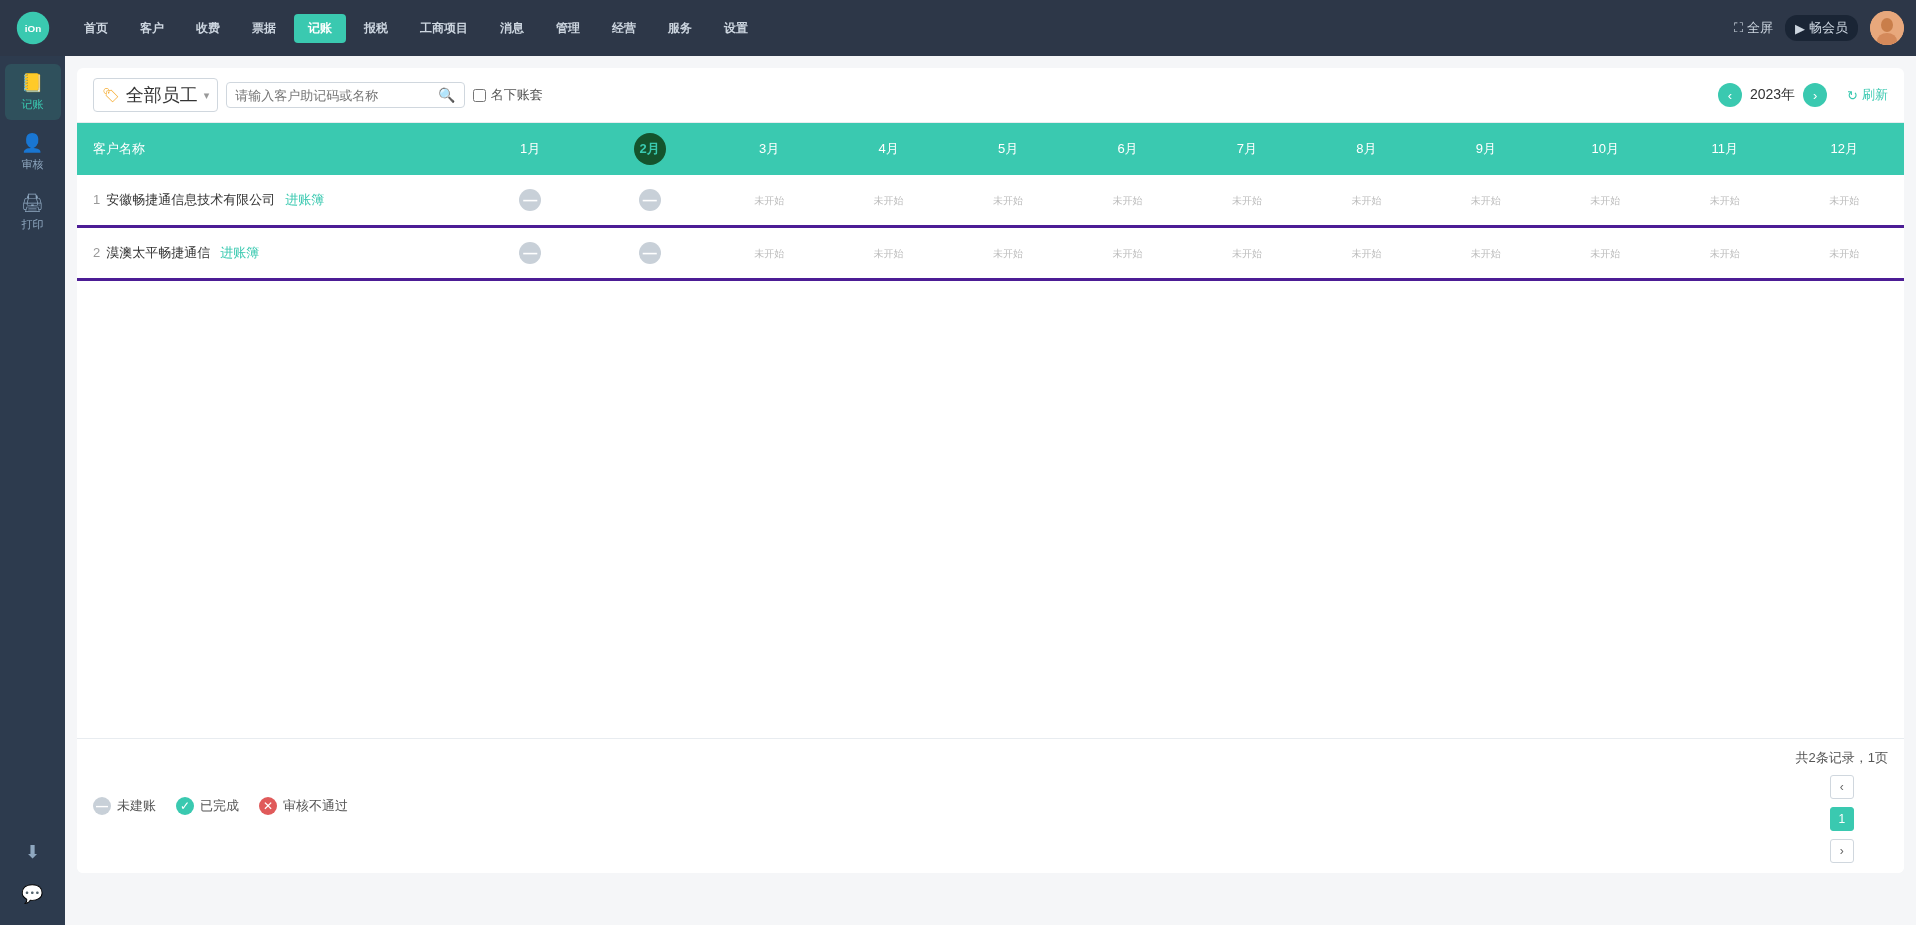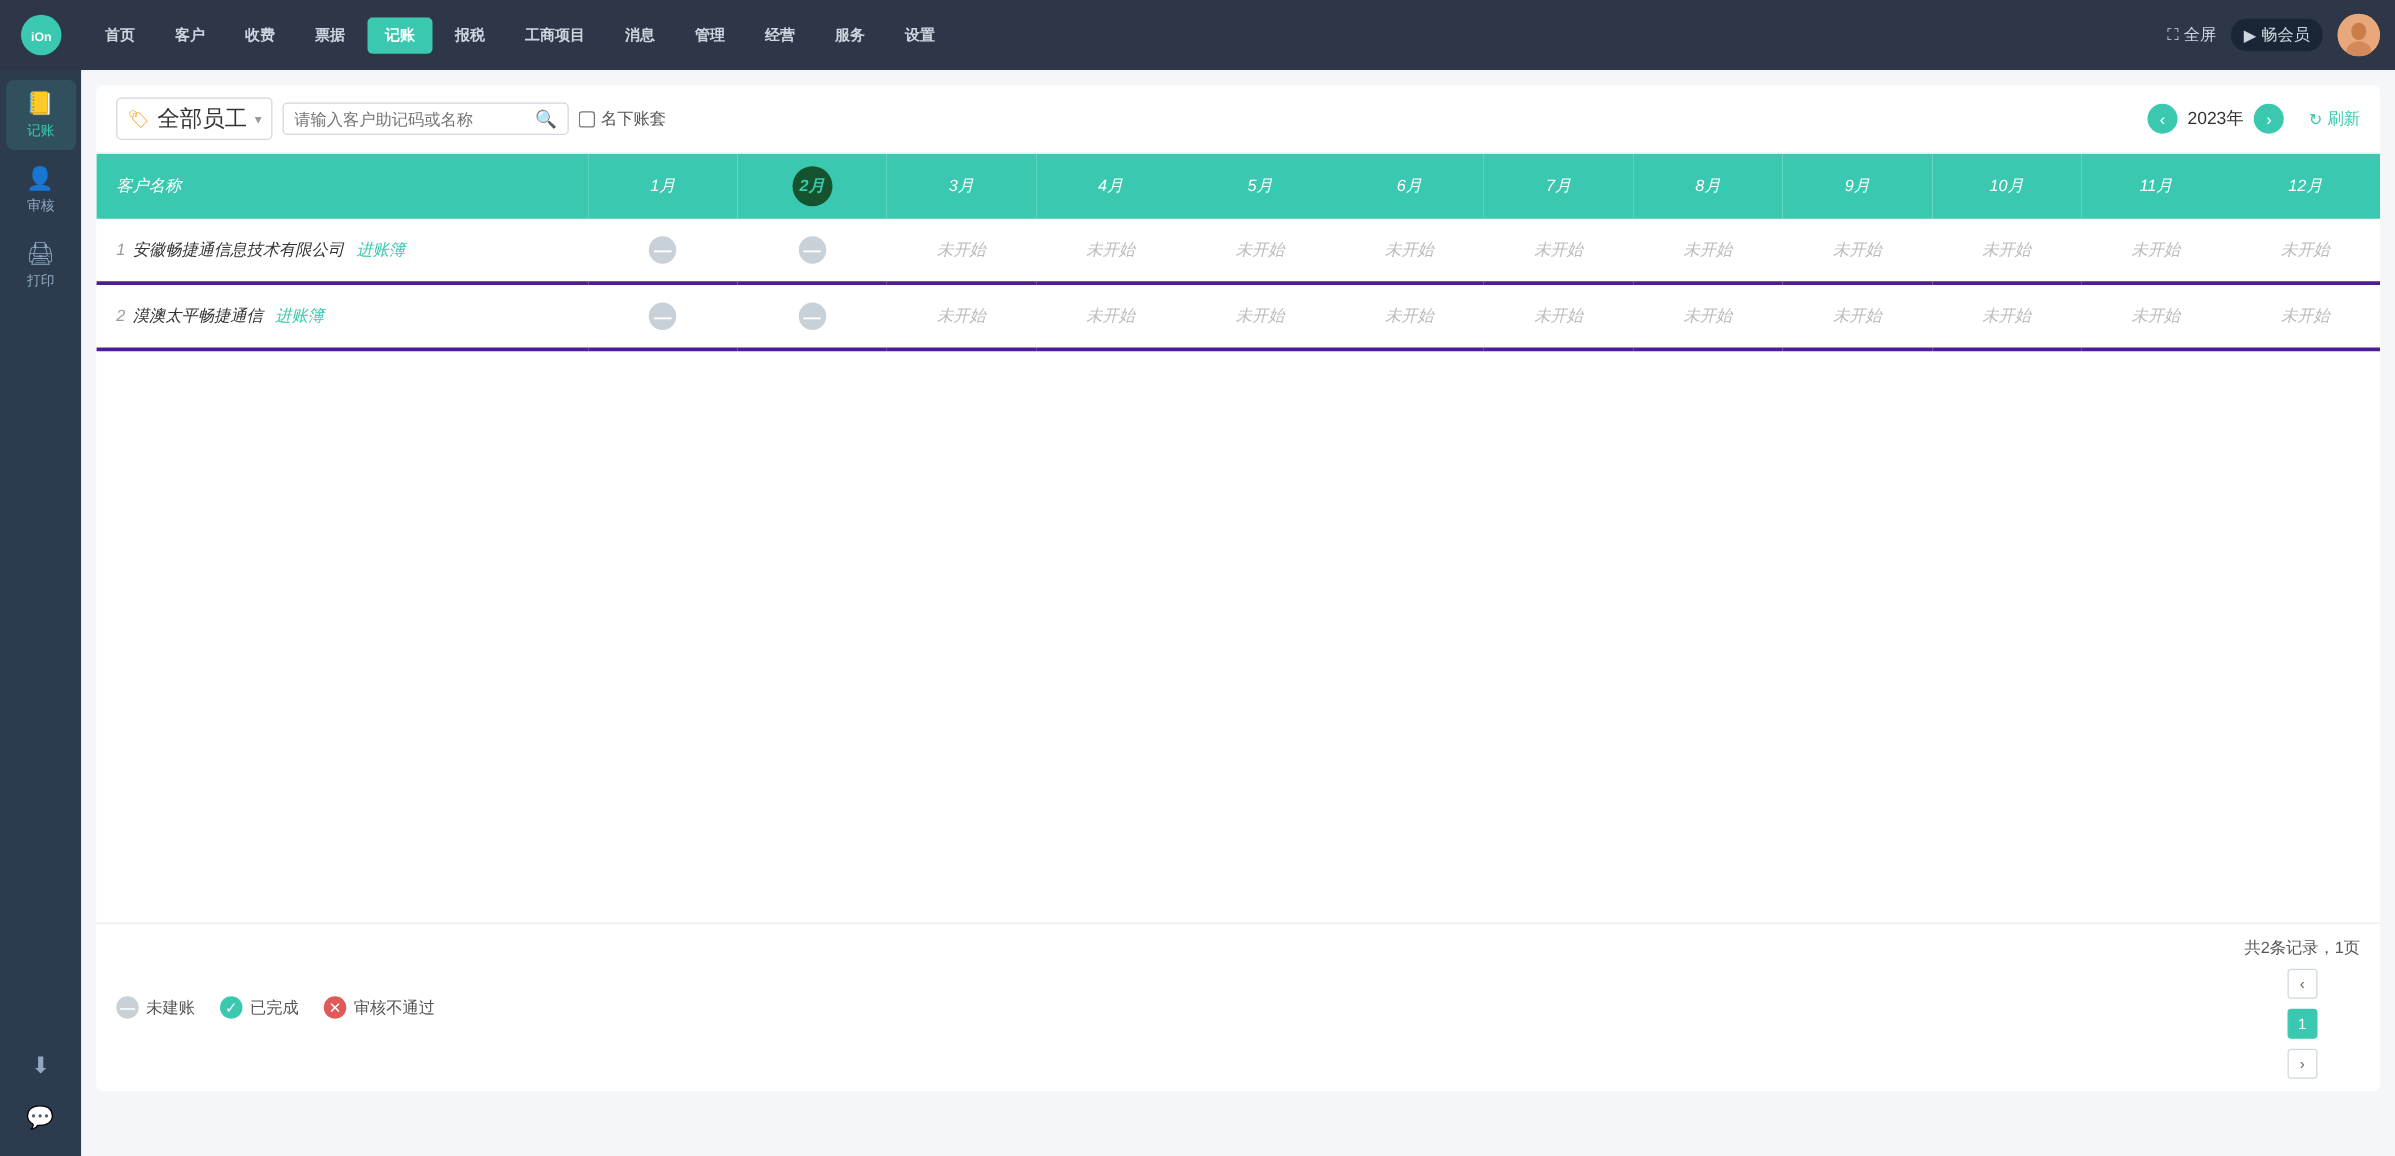--- a/index.html
+++ b/index.html
@@ -183,21 +183,21 @@
     .employee-select-arrow {
       color: #999;
       font-size: 11px;
     }
     .search-box {
       display: flex;
       align-items: center;
       border: 1px solid #d0d7de;
       border-radius: 4px;
       padding: 4px 8px;
-      gap: 13px;
+      gap: 23px;
       background: #fff;
       min-width: 200px;
     }
     .search-input {
       border: none;
       outline: none;
       font-size: 13px;
       color: #333;
       width: 180px;
     }
@@ -242,21 +242,20 @@
 
     
     .table-wrap {
       flex: 1;
       overflow: auto;
     }
     table {
       width: 100%;
       border-collapse: collapse;
       table-layout: fixed;
-      font-style: italic;
     }
     thead tr {
       background: #3ac9b0;
       color: #fff;
     }
     thead th {
       padding: 10px 8px;
       font-size: 13px;
       font-weight: 500;
       text-align: center;
@@ -301,21 +300,21 @@
       width: 22px;
       height: 22px;
       background: #c8d0d8;
       border-radius: 50%;
       align-items: center;
       justify-content: center;
       color: #fff;
       font-size: 14px;
       font-weight: bold;
     }
-    .status-not-started { color: #bbb; font-size: 13px; }
+    .status-not-started { color: #bbb; font-size: 10px; }
 
     
     .footer {
       display: flex;
       align-items: center;
       padding: 10px 16px;
       border-top: 1px solid #e8ecf0;
       gap: 20px;
       background: #fff;
     }

